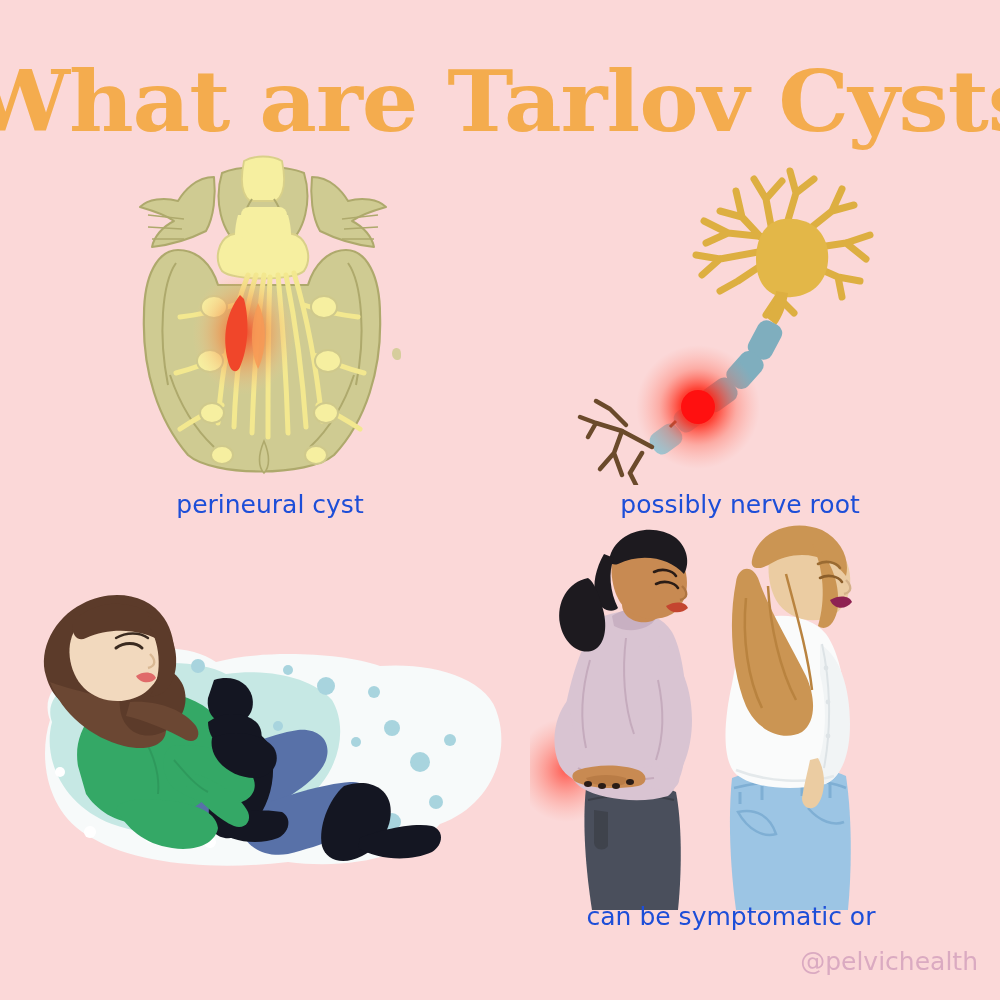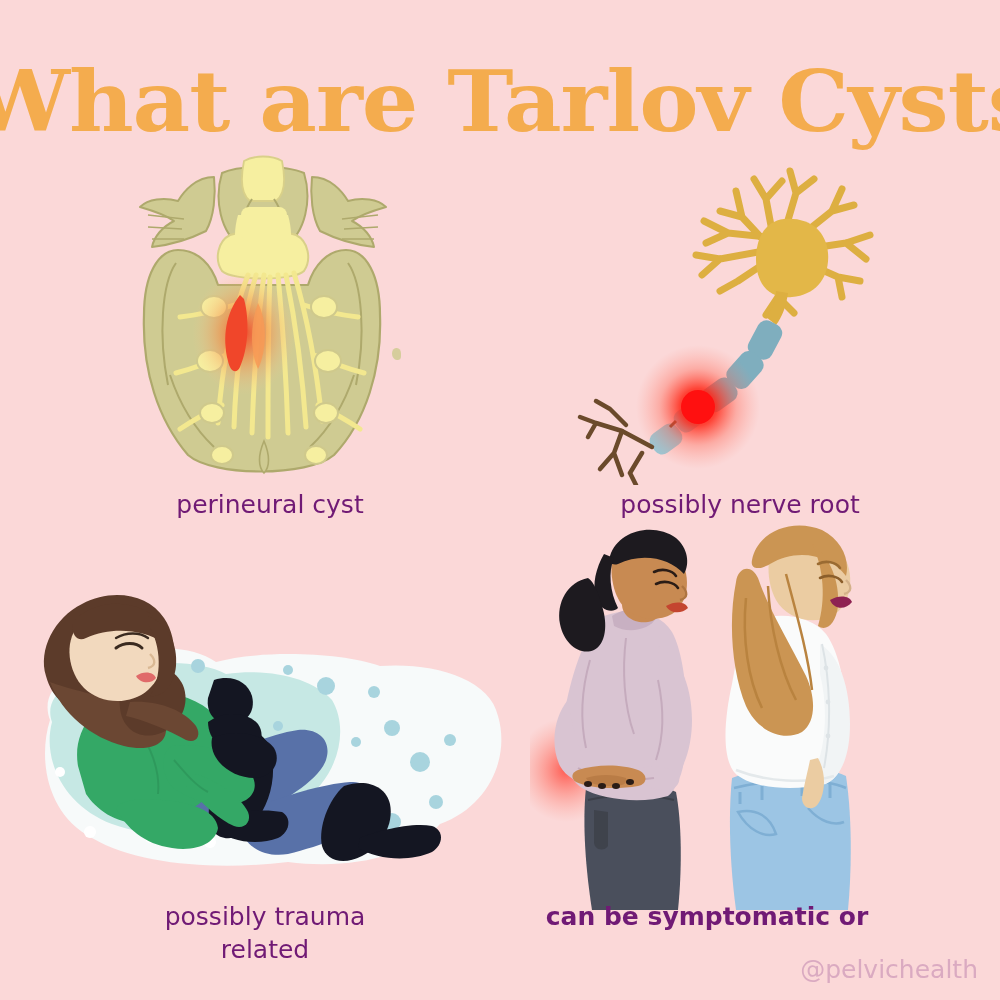--- a/index.html
+++ b/index.html
@@ -23,33 +23,33 @@
     color:#F4AC4E;
     transform:scaleX(1.06);
     transform-origin:center top;
     white-space:nowrap;
   }
 
   
   .caption{
     position:absolute;
     text-align:center;
-    color:#701a75;
+    color:#1d4ed8;
     font-family:"DejaVu Sans", sans-serif;
     font-size:25px;
     line-height:33px;
     font-weight:400;
   }
   #cap-cyst{left:60px;top:488px;width:420px;}
   #cap-nerve{left:520px;top:488px;width:440px;}
   #cap-trauma{left:50px;top:900px;width:430px;}
-  #cap-symptom{left:482px;top:900px;width:450px;font-weight:bold;}
+  #cap-symptom{left:506px;top:900px;width:450px;}
 
   .handle{
-    position:absolute;right:22px;bottom:16px;
+    position:absolute;right:22px;bottom:24px;
     color:#D9A8C0;
     font-family:"DejaVu Sans", sans-serif;
     font-size:25px;
     opacity:.95;
   }
 
   
   .fig{position:absolute;}
   #fig-sacrum{left:118px;top:155px;width:290px;height:320px;}
   #fig-neuron{left:570px;top:155px;width:330px;height:330px;}
@@ -414,24 +414,20 @@
 
       <path d="M316 60 C322 66 322 72 314 74" stroke="#D4B189" stroke-width="2.4" fill="none"></path>
 
       <path d="M300 80 C310 74 320 76 322 82 C316 90 304 90 300 80 Z" fill="#8E2252"></path>
     </svg>
   </div>
 
   <div class="caption" id="cap-cyst">perineural cyst</div>
   <div class="caption" id="cap-nerve">possibly nerve root</div>
 
-  <div class="caption" id="cap-trauma">
-    <div>possibly trauma</div>
-    <div>related</div>
-  </div>
 
   <div class="caption" id="cap-symptom">
     <div>can be symptomatic or</div>
   </div>
 
   <div class="handle">@pelvichealth</div>
 
 </div>
 
 </body></html>

